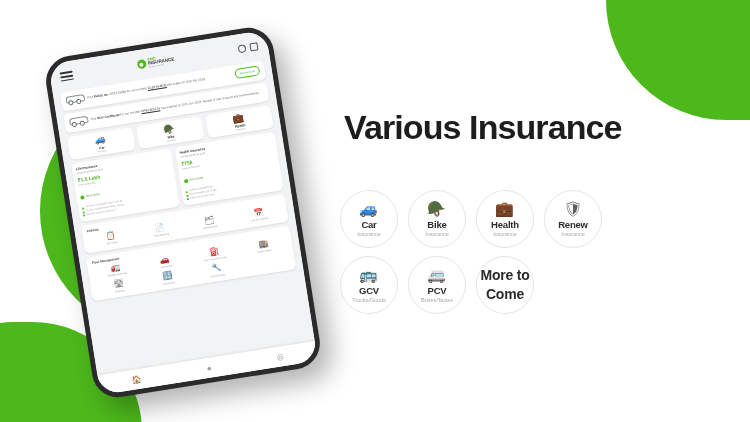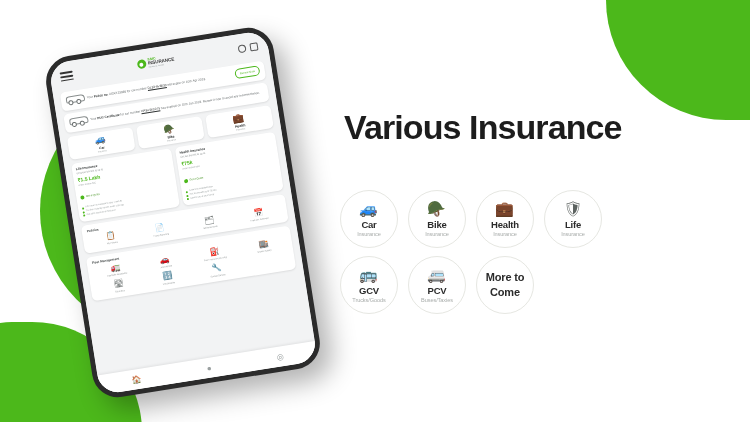--- a/index.html
+++ b/index.html
@@ -132,21 +132,21 @@
   .badge{
     width:58px;height:58px;border-radius:50%;
     border:1px solid #e6e7e2;background:#fff;
     display:flex;flex-direction:column;align-items:center;justify-content:center;
     margin-right:10px;box-sizing:border-box;
   }
   .badge .gl{font-size:15px;line-height:1;color:#5d6361;}
   .badge b{font-size:9.5px;color:#2b2b2b;margin-top:3px;letter-spacing:-.2px;}
   .badge u{font-size:5.6px;color:#a9adab;text-decoration:none;margin-top:1px;letter-spacing:-.1px;}
   .badge.more{justify-content:center;}
-  .badge.more b{font-size:11px;line-height:1.35;text-align:center;margin:0;}
+  .badge.more b{font-size:14px;line-height:1.35;text-align:center;margin:0;}
   .brow2{margin-top:8px;}
 </style>
 </head>
 <body>
 
 <div class="stage">
 
   <div class="blob-main"></div>
   <div class="white-wedge"></div>
   <div class="corner-tr"></div>
@@ -346,21 +346,21 @@
           <b>Bike</b>
           <u>Insurance</u>
         </div>
         <div class="badge">
           <div class="gl">💼</div>
           <b>Health</b>
           <u>Insurance</u>
         </div>
         <div class="badge">
           <div class="gl">🛡</div>
-          <b>Life</b>
+          <b>Renew</b>
           <u>Insurance</u>
         </div>
       </div>
 
       <div class="brow brow2">
         <div class="badge">
           <div class="gl">🚌</div>
           <b>GCV</b>
           <u>Trucks/Goods</u>
         </div>

